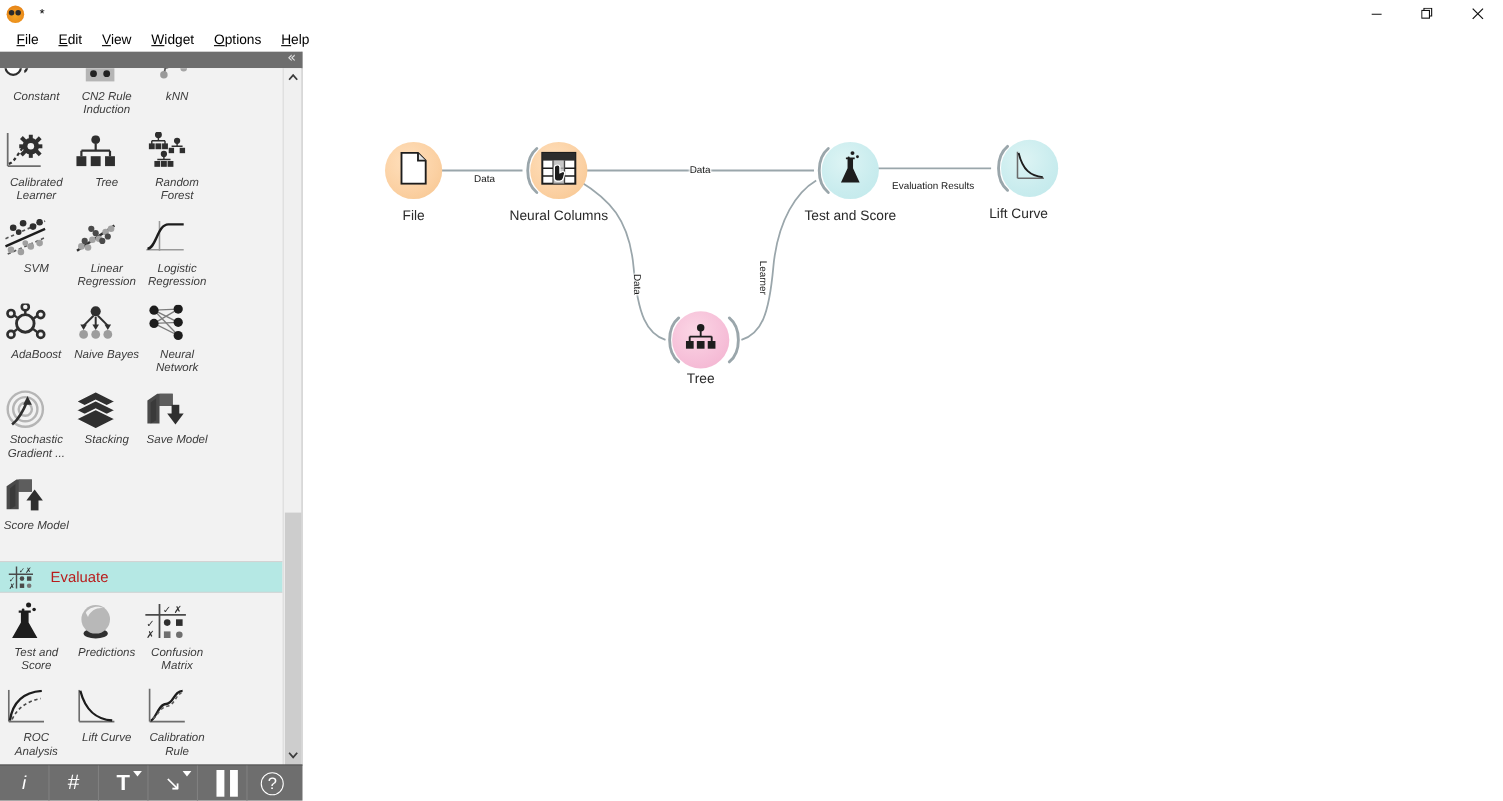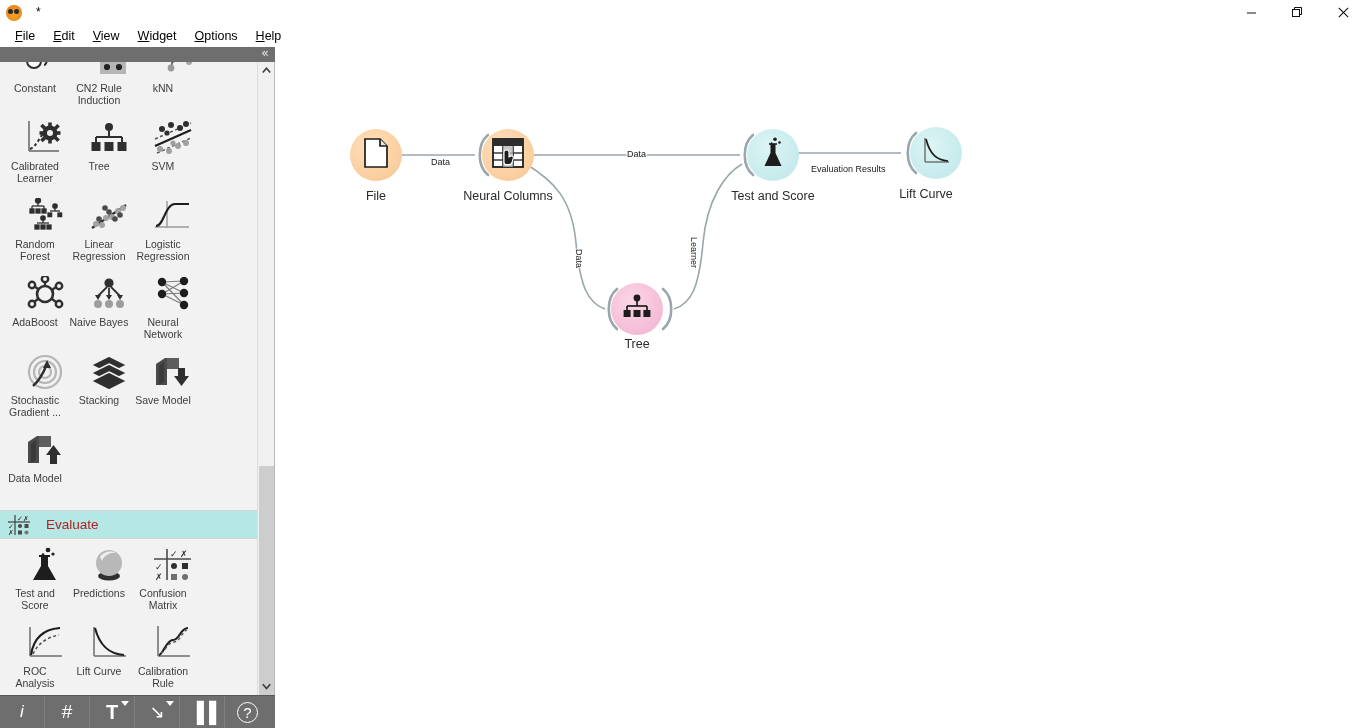--- a/index.html
+++ b/index.html
@@ -71,21 +71,21 @@
     position: absolute; left: 0; top: 15px; width: 258px; height: 633px;
     background: #f2f2f2; overflow: hidden;
     border-right: 1px solid #cfcfcf;
   }
 
   
   .wsection { background: #f2f2f2; padding: 2px 0 6px 0; }
   .wgrid { display: flex; flex-wrap: wrap; padding: 0 2px; }
   .wcell {
     width: 64px; min-height: 72px; padding-top: 4px;
-    display: flex; flex-direction: column; align-items: flex-end;
+    display: flex; flex-direction: column; align-items: flex-start; font-style: italic;
   }
   .wcell.tall { min-height: 78px; }
   .wicon {
     width: 42px; height: 40px; display: flex;
     align-items: center; justify-content: center;
   }
   .wlabel {
     margin-top: 3px; font-size: 10.5px; color: #3c3c3c;
     text-align: center; line-height: 11.5px; width: 62px;
   }
@@ -281,44 +281,20 @@
                 <line x1="19" y1="8" x2="19" y2="14" stroke="#2f2f2f" stroke-width="2"></line>
                 <line x1="6" y1="14" x2="32" y2="14" stroke="#2f2f2f" stroke-width="2"></line>
                 <line x1="6" y1="14" x2="6" y2="19" stroke="#2f2f2f" stroke-width="2"></line>
                 <line x1="32" y1="14" x2="32" y2="19" stroke="#2f2f2f" stroke-width="2"></line>
                 <rect x="1.5" y="19" width="9" height="9" fill="#2f2f2f"></rect>
                 <rect x="14.5" y="19" width="9" height="9" fill="#2f2f2f"></rect>
                 <rect x="27.5" y="19" width="9" height="9" fill="#2f2f2f"></rect>
               </svg>
             </div>
             <div class="wlabel">Tree</div>
-          </div>
-          <div class="wcell">
-            <div class="wicon">
-              <svg width="40" height="34" viewBox="0 0 40 34">
-                <line x1="2" y1="25" x2="38" y2="9" stroke="#1d1d1d" stroke-width="2.2"></line>
-                <line x1="2" y1="18" x2="38" y2="2" stroke="#555" stroke-width="1.5" stroke-dasharray="3,2.5"></line>
-                <line x1="4" y1="32" x2="38" y2="17" stroke="#555" stroke-width="1.5" stroke-dasharray="3,2.5"></line>
-                <g fill="#2f2f2f">
-                  <circle cx="9" cy="8" r="3"></circle>
-                  <circle cx="18" cy="4" r="3"></circle>
-                  <circle cx="27" cy="7" r="3"></circle>
-                  <circle cx="33" cy="3" r="3"></circle>
-                  <circle cx="14" cy="12" r="2.6"></circle>
-                </g>
-                <g fill="#a0a0a0">
-                  <circle cx="7" cy="28" r="3"></circle>
-                  <circle cx="16" cy="30" r="3"></circle>
-                  <circle cx="25" cy="25" r="3"></circle>
-                  <circle cx="33" cy="22" r="3"></circle>
-                  <circle cx="20" cy="22" r="2.6"></circle>
-                </g>
-              </svg>
-            </div>
-            <div class="wlabel">SVM</div>
           </div>
           <div class="wcell tall">
             <div class="wicon">
               <svg width="40" height="36" viewBox="0 0 40 36">
                 <g fill="#2f2f2f" stroke="#2f2f2f" stroke-width="1.3">
                   <circle cx="13" cy="2.5" r="2.5"></circle>
                   <line x1="13" y1="5" x2="13" y2="8"></line>
                   <line x1="7" y1="8" x2="19" y2="8"></line>
                   <line x1="7" y1="8" x2="7" y2="11"></line>
                   <line x1="19" y1="8" x2="19" y2="11"></line>
@@ -334,20 +310,44 @@
                   <line x1="18" y1="22" x2="18" y2="25"></line>
                   <line x1="12" y1="25" x2="24" y2="25"></line>
                   <rect x="10" y="27" width="4" height="4"></rect>
                   <rect x="16" y="27" width="4" height="4"></rect>
                   <rect x="22" y="27" width="4" height="4"></rect>
                 </g>
               </svg>
             </div>
             <div class="wlabel">Random Forest</div>
           </div>
+          <div class="wcell">
+            <div class="wicon">
+              <svg width="40" height="34" viewBox="0 0 40 34">
+                <line x1="2" y1="25" x2="38" y2="9" stroke="#1d1d1d" stroke-width="2.2"></line>
+                <line x1="2" y1="18" x2="38" y2="2" stroke="#555" stroke-width="1.5" stroke-dasharray="3,2.5"></line>
+                <line x1="4" y1="32" x2="38" y2="17" stroke="#555" stroke-width="1.5" stroke-dasharray="3,2.5"></line>
+                <g fill="#2f2f2f">
+                  <circle cx="9" cy="8" r="3"></circle>
+                  <circle cx="18" cy="4" r="3"></circle>
+                  <circle cx="27" cy="7" r="3"></circle>
+                  <circle cx="33" cy="3" r="3"></circle>
+                  <circle cx="14" cy="12" r="2.6"></circle>
+                </g>
+                <g fill="#a0a0a0">
+                  <circle cx="7" cy="28" r="3"></circle>
+                  <circle cx="16" cy="30" r="3"></circle>
+                  <circle cx="25" cy="25" r="3"></circle>
+                  <circle cx="33" cy="22" r="3"></circle>
+                  <circle cx="20" cy="22" r="2.6"></circle>
+                </g>
+              </svg>
+            </div>
+            <div class="wlabel">SVM</div>
+          </div>
           <div class="wcell tall">
             <div class="wicon">
               <svg width="40" height="32" viewBox="0 0 40 32">
                 <line x1="3" y1="28" x2="37" y2="5" stroke="#2f2f2f" stroke-width="2.2"></line>
                 <g fill="#a3a3a3">
                   <circle cx="7" cy="24" r="3"></circle>
                   <circle cx="13" cy="25" r="3"></circle>
                   <circle cx="17" cy="18" r="3"></circle>
                   <circle cx="23" cy="17" r="3"></circle>
                   <circle cx="29" cy="11" r="3"></circle>
@@ -484,21 +484,21 @@
               <svg width="40" height="34" viewBox="0 0 40 34">
                 <path d="M3 9 L12 3 L26 3 L26 14 L14 14 L14 30 L3 30 Z" fill="#4a4a4a"></path>
                 <path d="M14 3 L14 14 L26 14 L26 3 Z" fill="#5d5d5d"></path>
                 <path d="M6 11 L11 7 L11 27 L6 30 Z" fill="#3a3a3a"></path>
                 <g fill="#2f2f2f">
                   <rect x="25" y="21" width="7" height="10"></rect>
                   <polygon points="21,22 36,22 28.5,12"></polygon>
                 </g>
               </svg>
             </div>
-            <div class="wlabel">Data Model</div>
+            <div class="wlabel">Score Model</div>
           </div>
         </div>
     </div>
 
     <div class="sec-header evaluate">
       <span class="sec-ico">
         <svg width="24" height="22" viewBox="0 0 24 22">
           <line x1="8" y1="1" x2="8" y2="21" stroke="#4a4a4a" stroke-width="1.3"></line>
           <line x1="1" y1="8" x2="23" y2="8" stroke="#4a4a4a" stroke-width="1.3"></line>
           <text x="10" y="7" font-size="7" fill="#333" font-family="DejaVu Sans">✓</text>

